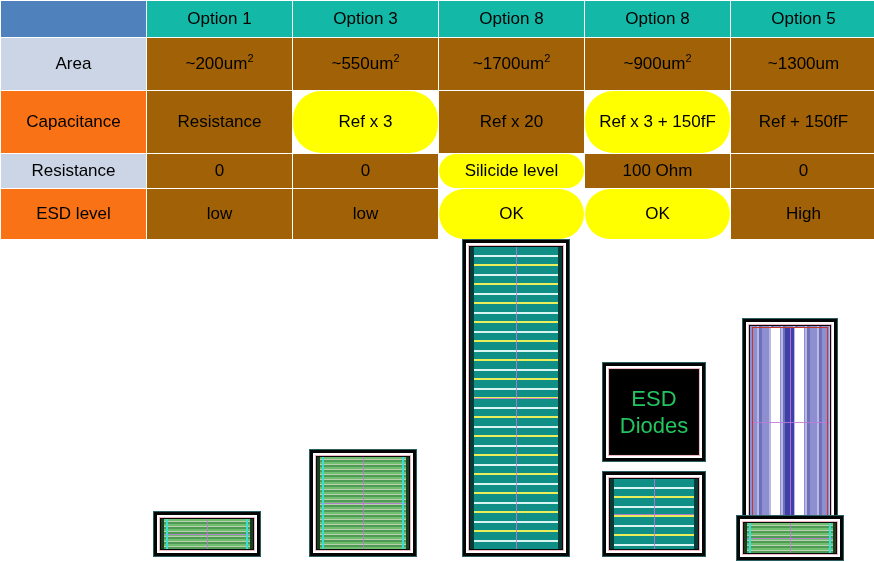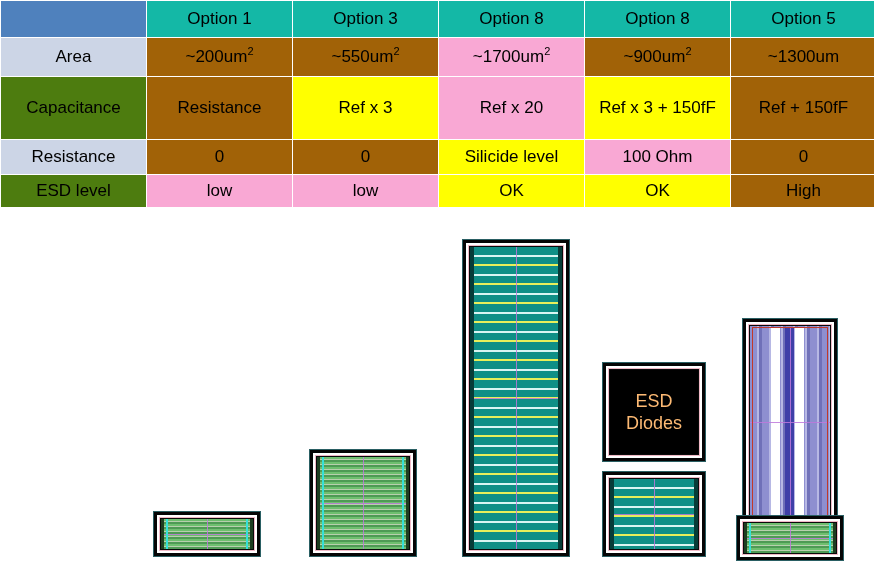--- a/index.html
+++ b/index.html
@@ -46,32 +46,32 @@
     font-size: 18px;
     height: 36px;
   }
   thead th.hdr-blank { background: #4f81bd; }
 
   td.rowlabel {
     text-align: left;
     padding-left: 12px;
     font-size: 17px;
     color: #111111;
-    background: #4d7c0f;
+    background: #f97316;
   }
   td.rowlabel.shade { background: #ccd5e6; }
 
   td.c-green  { background: #a16207; }
-  td.c-yellow { background: #ffff00; }
-  td.c-red    { background: #f9a8d4; }
-
-  tr.r-area td       { height: 38px; }
+  td.c-yellow { background: #ffff00; border-radius: 28px; }
+  td.c-red    { background: #a16207; }
+
+  tr.r-area td       { height: 52px; }
   tr.r-cap  td       { height: 62px; }
   tr.r-res  td       { height: 34px; }
-  tr.r-esd  td       { height: 32px; }
+  tr.r-esd  td       { height: 50px; }
 
   sup { font-size: 11px; vertical-align: super; line-height: 0; }
 
   
   .figures {
     position: absolute;
     left: 0;
     top: 228px;
     width: 874px;
     height: 334px;
@@ -183,22 +183,22 @@
   }
 
   
   .core-black {
     background: #000000;
     display: flex;
     align-items: center;
     justify-content: center;
   }
   .core-black .blk-label {
-    color: #fdba74;
-    font-size: 18px;
+    color: #22c55e;
+    font-size: 22px;
     text-align: center;
     line-height: 1.25;
     font-family: "Liberation Sans", sans-serif;
   }
 
   
   .crosshair {
     position: absolute;
     left: 0; right: 0; top: 0; bottom: 0;
     pointer-events: none;

